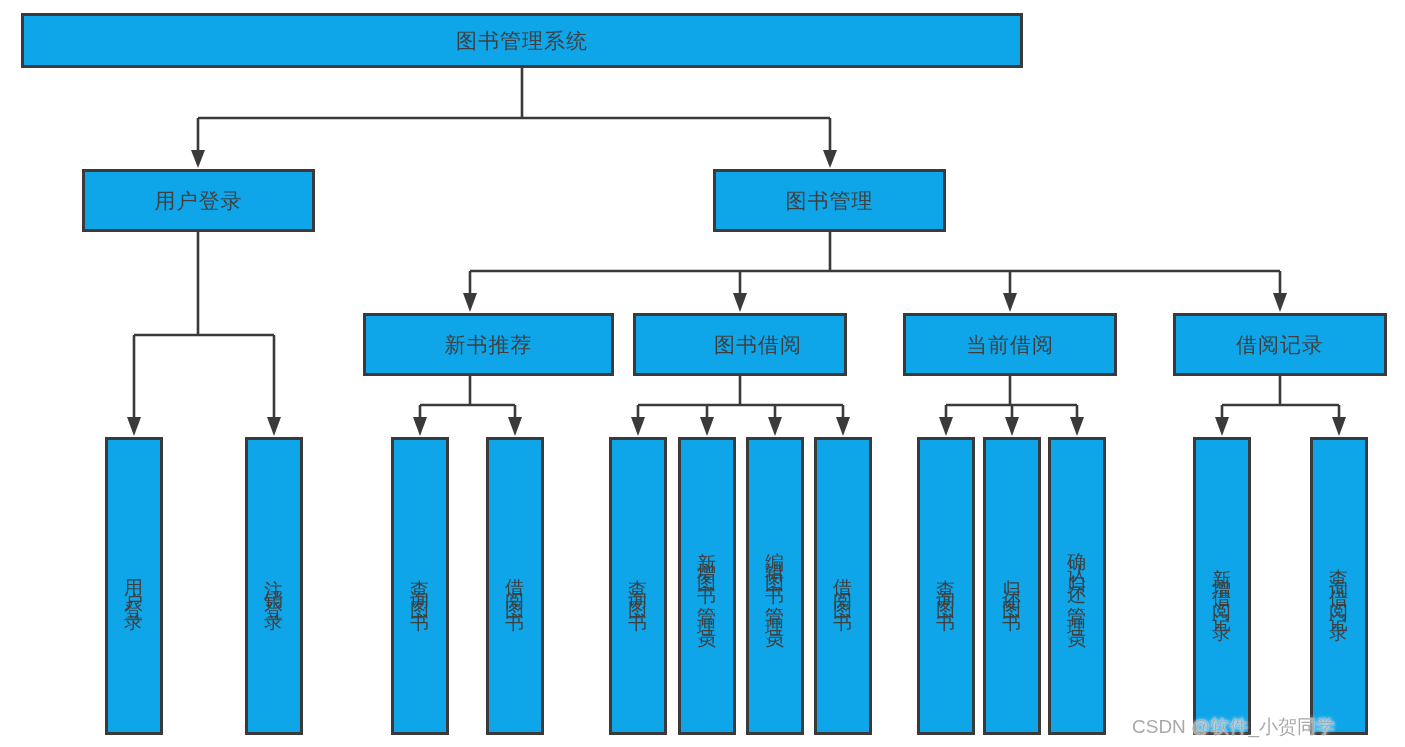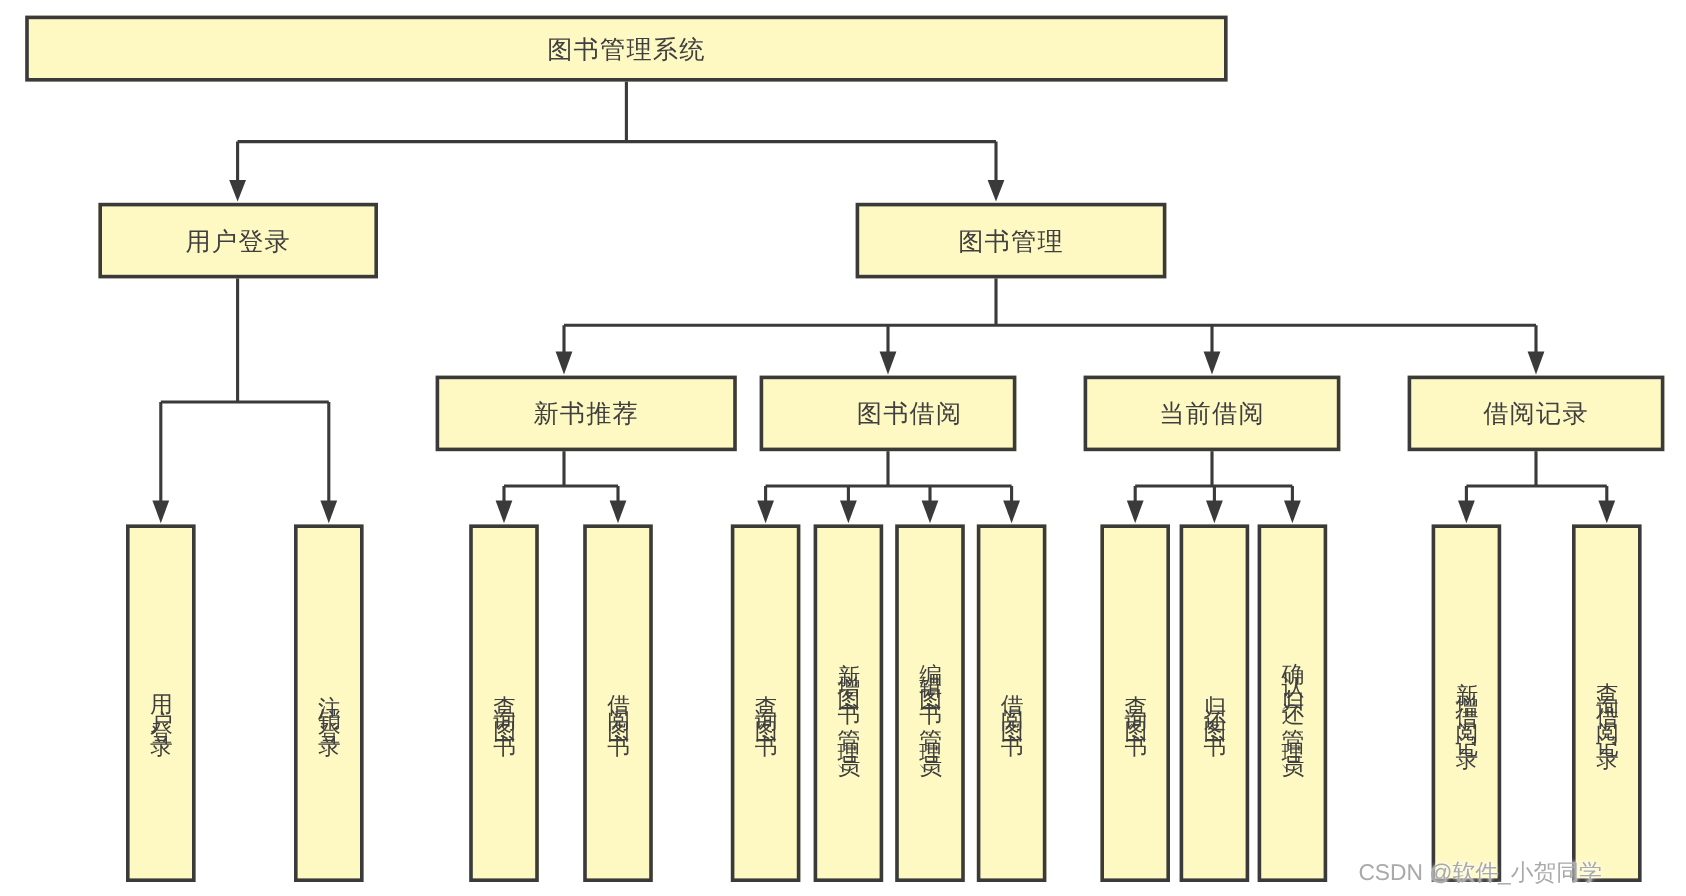--- a/index.html
+++ b/index.html
@@ -23,21 +23,21 @@
   svg.connectors path{
     fill:none;stroke:var(--line);stroke-width:2.6;
   }
   svg.connectors polygon{
     fill:var(--line);stroke:none;
   }
   .node{
     position:absolute;
     box-sizing:border-box;
     border:3px solid var(--line);
-    background:#fef9c3;
+    background:#0ea5e9;
     color:var(--text);
     display:flex;align-items:center;justify-content:center;
     z-index:2;
     text-align:center;
   }
   .node.h{
     font-size:21px;
     letter-spacing:1px;
     white-space:nowrap;
   }
@@ -110,21 +110,21 @@
     <g>
       <path d="M1280 374 V405 M1222 405 H1339 M1222 405 V419 M1339 405 V419"></path>
       <polygon points="1215,417 1229,417 1222,436"></polygon>
       <polygon points="1332,417 1346,417 1339,436"></polygon>
     </g>
   </svg>
 
   <div class="node h" style="left:21px;top:13px;width:1002px;height:55px;">图书管理系统</div>
 
   <div class="node h" style="left:82px;top:169px;width:233px;height:63px;">用户登录</div>
-  <div class="node h" style="left:713px;top:169px;width:259px;height:63px;">图书管理</div>
+  <div class="node h" style="left:713px;top:169px;width:233px;height:63px;">图书管理</div>
 
   <div class="node h" style="left:363px;top:313px;width:251px;height:63px;">新书推荐</div>
   <div class="node h" style="left:633px;top:313px;width:214px;height:63px;padding-left:36px;">图书借阅</div>
   <div class="node h" style="left:1173px;top:313px;width:214px;height:63px;">借阅记录</div>
   <div class="node h" style="left:903px;top:313px;width:214px;height:63px;">当前借阅</div>
 
   <div class="node v" style="left:105px;top:437px;width:58px;height:298px;">用户登录</div>
   <div class="node v" style="left:245px;top:437px;width:58px;height:298px;">注销登录</div>
 
   <div class="node v" style="left:391px;top:437px;width:58px;height:298px;">查询图书</div>

